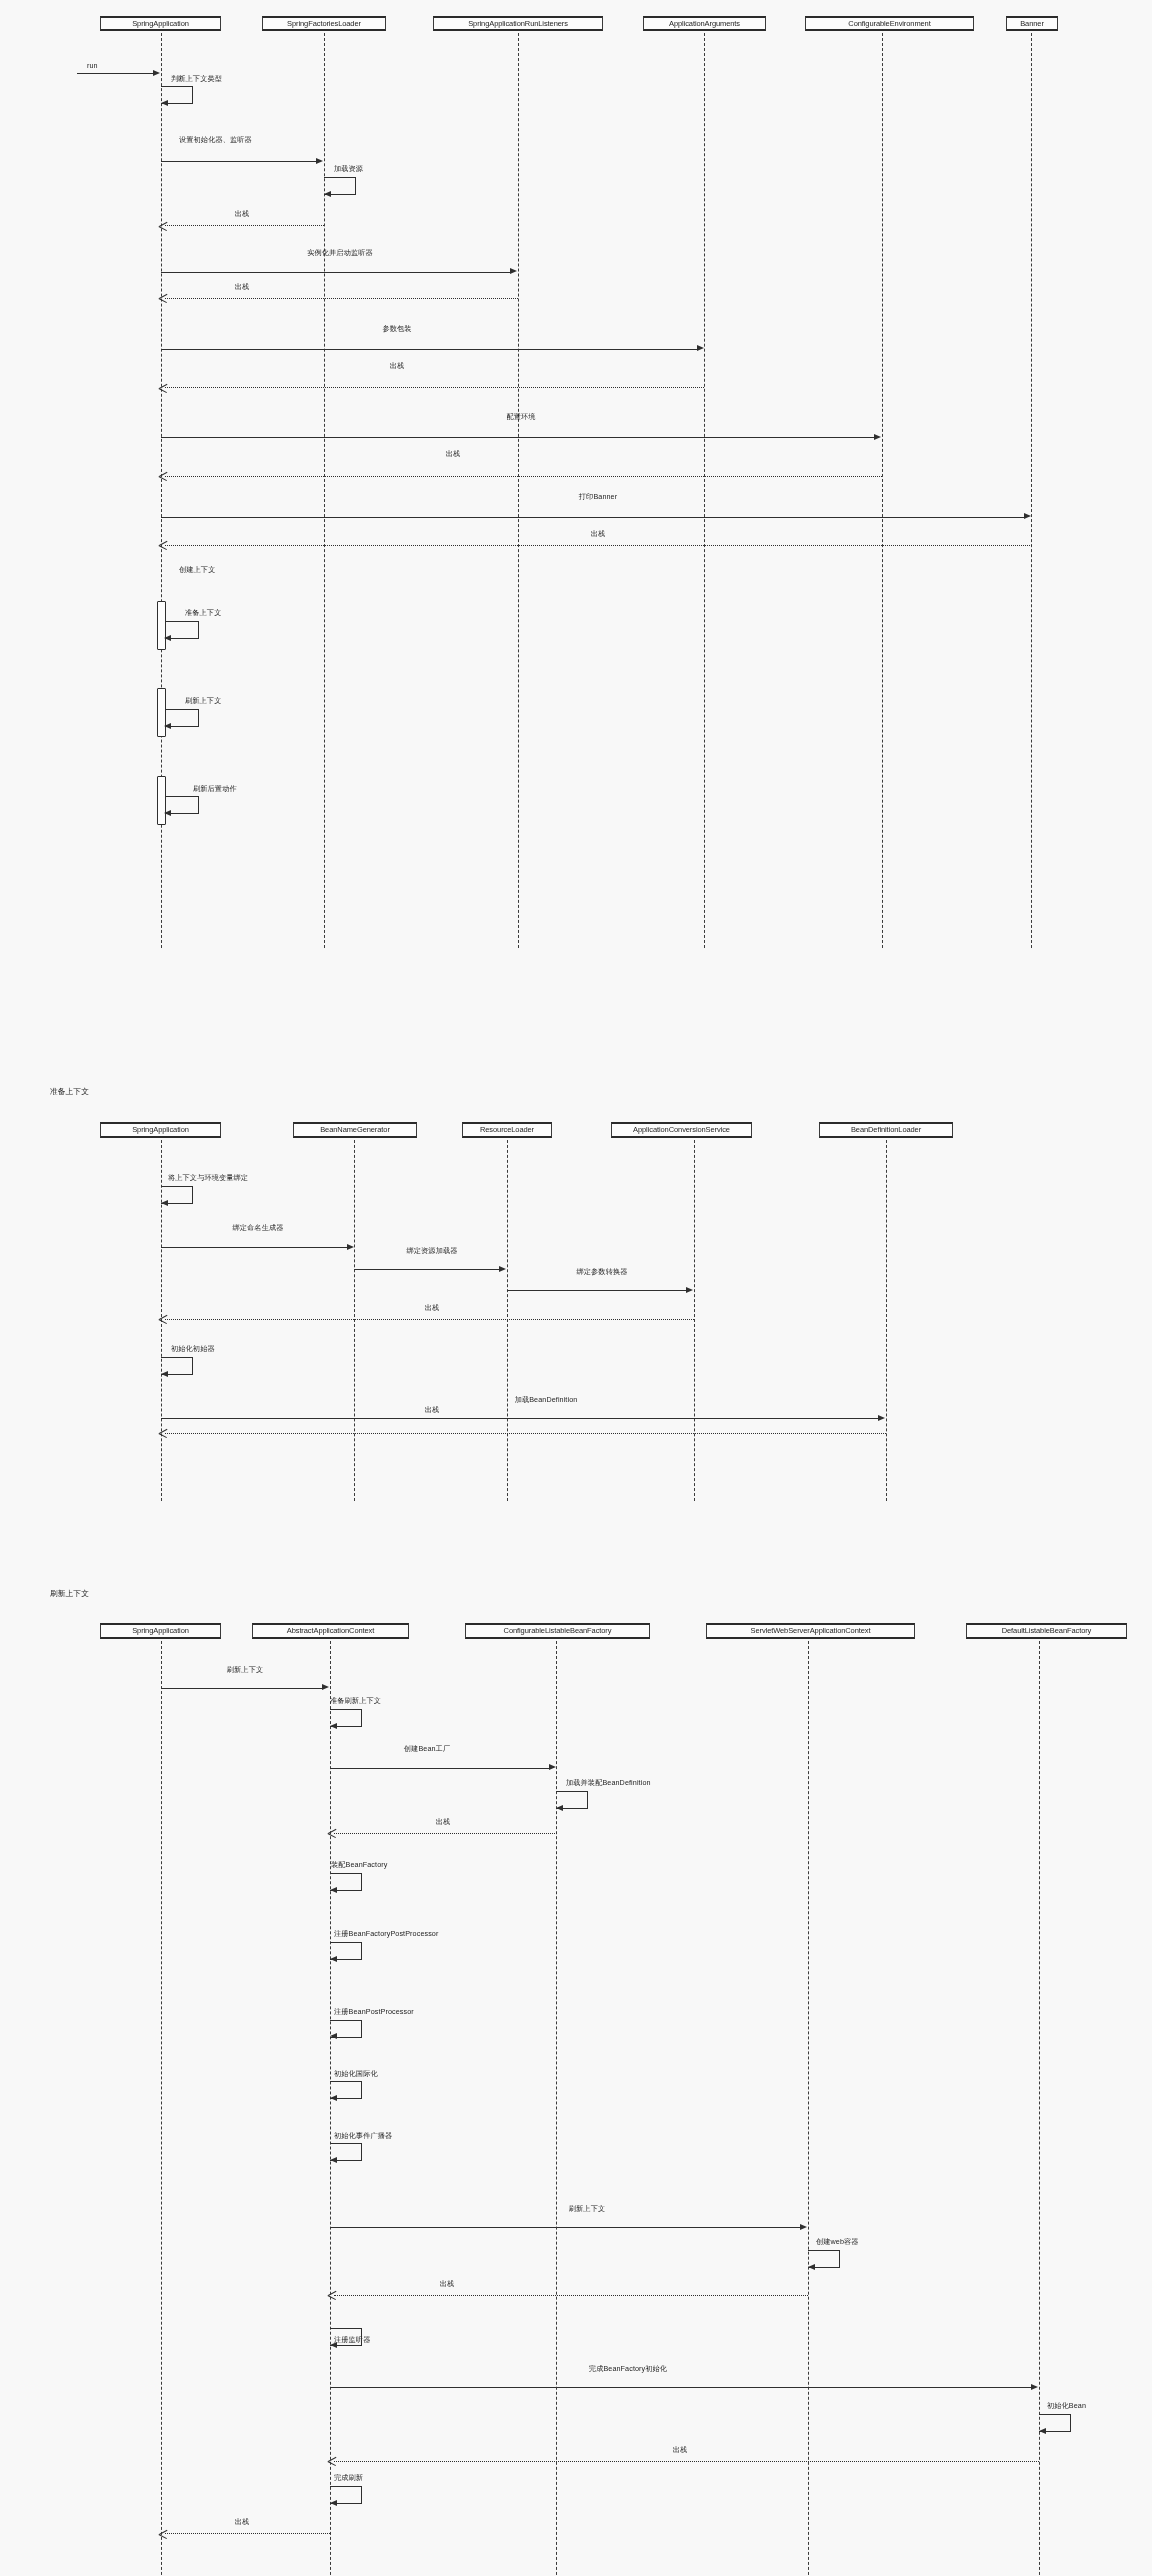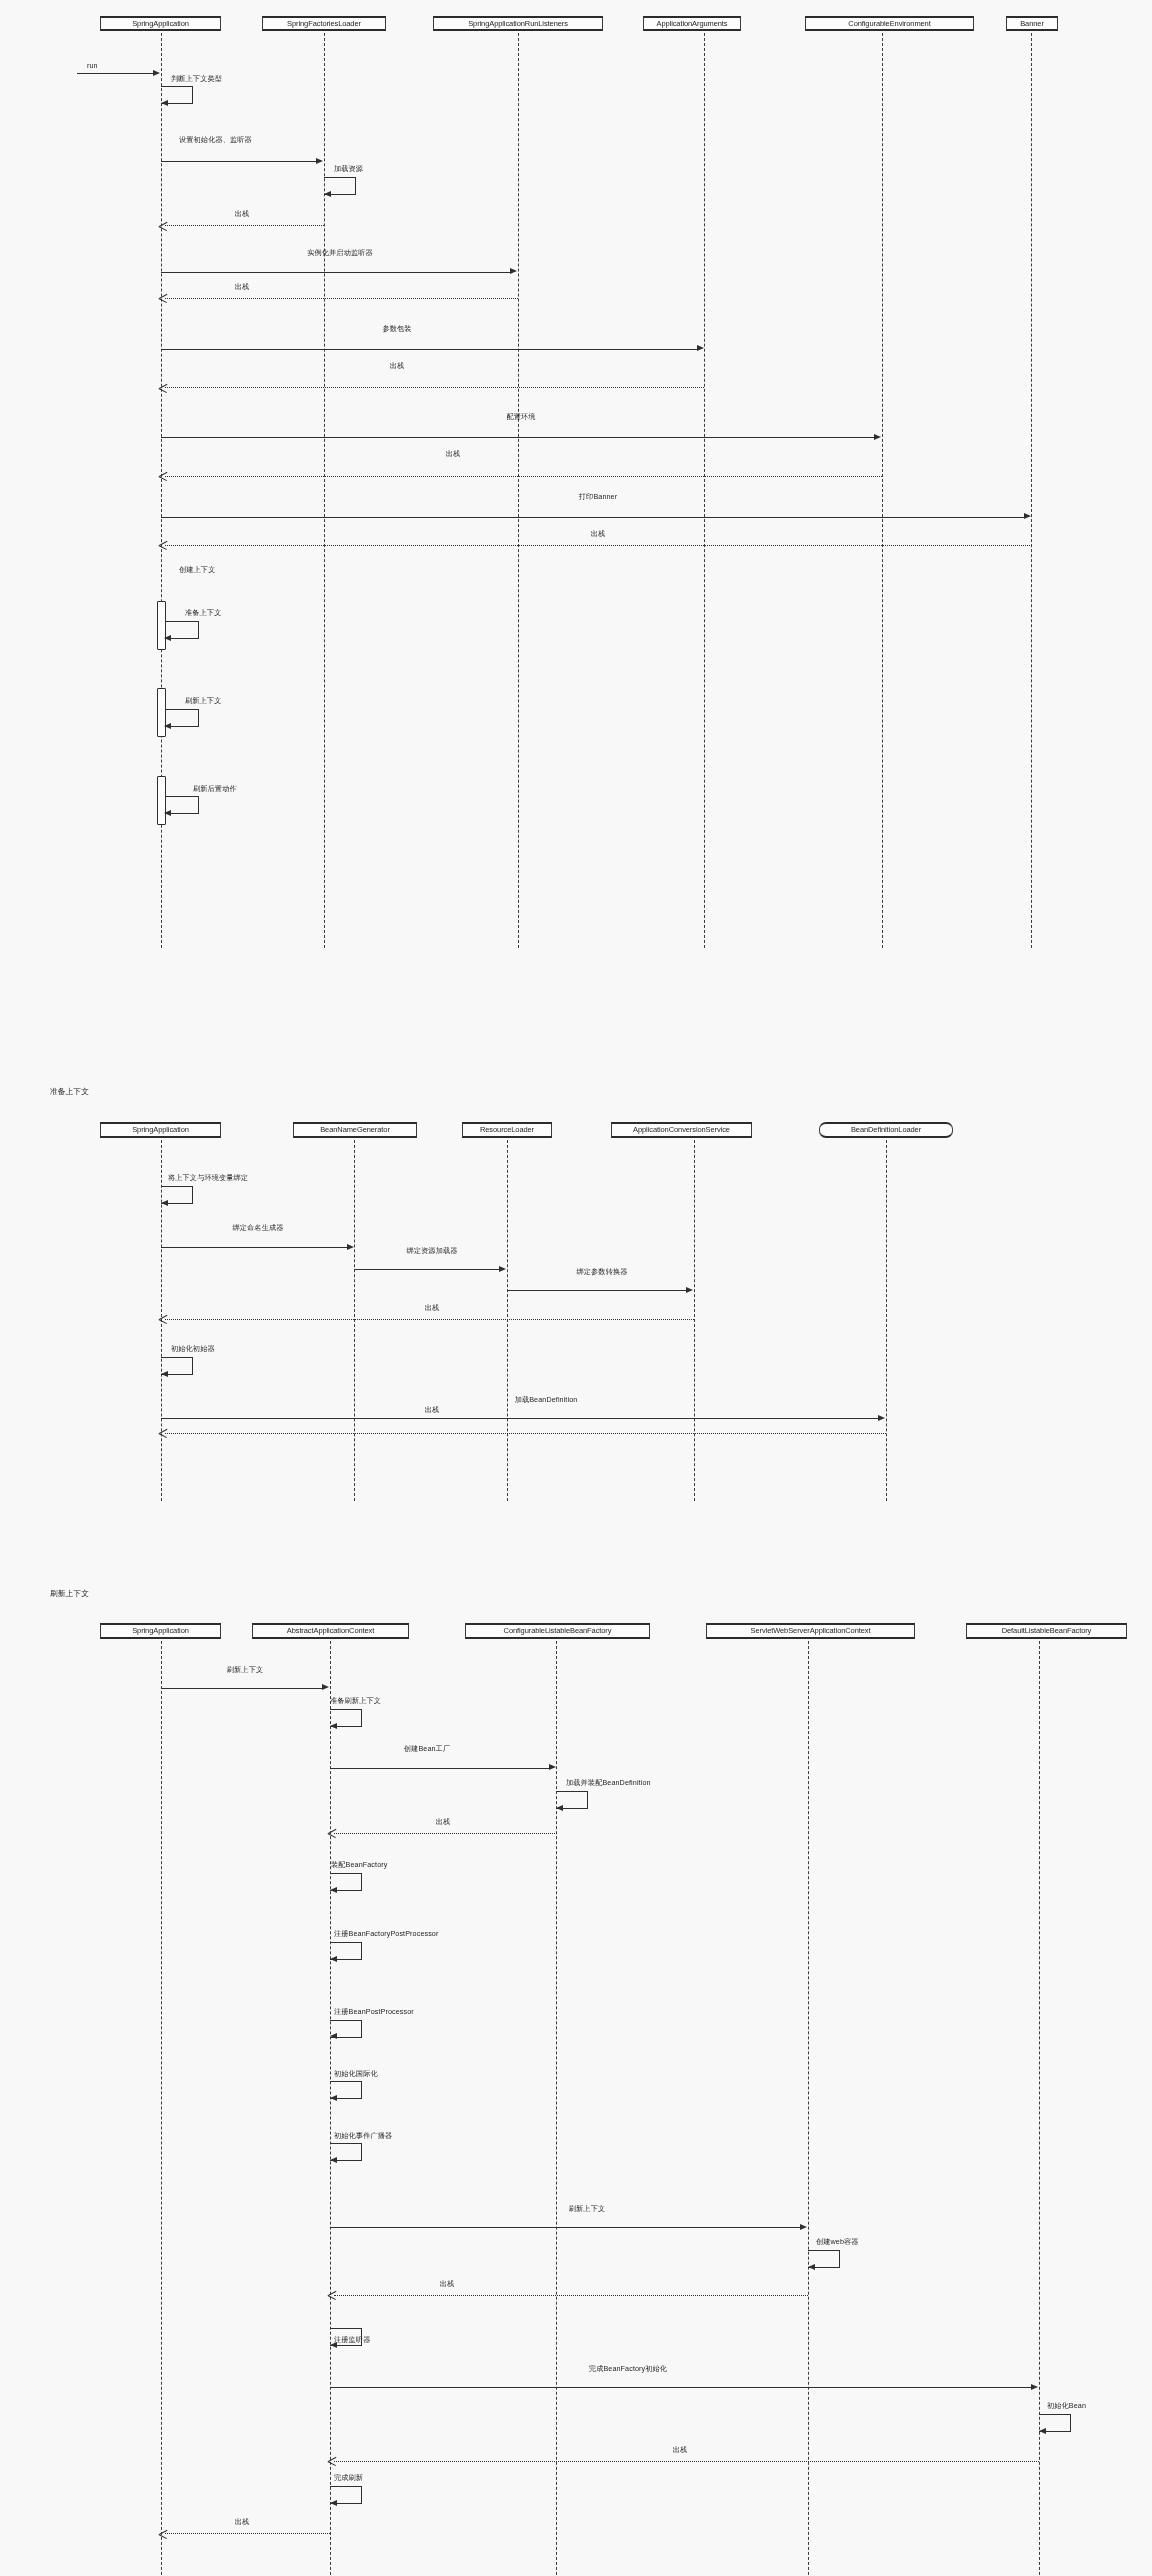--- a/index.html
+++ b/index.html
@@ -115,21 +115,21 @@
 </head>
 <body>
 
 <div id="root">
 
   <div class="section" style="top:0;height:979px;">
 
     <div class="pbox" style="left:100px;top:15.5px;width:121px;">SpringApplication</div>
     <div class="pbox" style="left:262px;top:15.5px;width:124px;">SpringFactoriesLoader</div>
     <div class="pbox" style="left:433px;top:15.5px;width:170px;">SpringApplicationRunListeners</div>
-    <div class="pbox" style="left:643px;top:15.5px;width:98px;">ApplicationArguments</div>
+    <div class="pbox" style="left:643px;top:15.5px;width:123px;">ApplicationArguments</div>
     <div class="pbox" style="left:805px;top:15.5px;width:169px;">ConfigurableEnvironment</div>
     <div class="pbox" style="left:1006px;top:15.5px;width:52px;">Banner</div>
 
     <div class="lifeline" style="left:161px;top:33px;height:915px;"></div>
     <div class="lifeline" style="left:324px;top:33px;height:915px;"></div>
     <div class="lifeline" style="left:518px;top:33px;height:915px;"></div>
     <div class="lifeline" style="left:704px;top:33px;height:915px;"></div>
     <div class="lifeline" style="left:882px;top:33px;height:915px;"></div>
     <div class="lifeline" style="left:1031px;top:33px;height:915px;"></div>
 
@@ -205,21 +205,21 @@
   </div>
 
   <div class="section" style="top:1072px;height:453px;">
 
     <div class="section-title" style="left:50px;top:15px;">准备上下文</div>
 
     <div class="pbox" style="left:100px;top:50px;width:121px;">SpringApplication</div>
     <div class="pbox" style="left:293px;top:50px;width:124px;">BeanNameGenerator</div>
     <div class="pbox" style="left:462px;top:50px;width:90px;">ResourceLoader</div>
     <div class="pbox" style="left:611px;top:50px;width:141px;">ApplicationConversionService</div>
-    <div class="pbox" style="left:819px;top:50px;width:134px;border-radius:7px;">BeanDefinitionLoader</div>
+    <div class="pbox" style="left:819px;top:50px;width:134px;">BeanDefinitionLoader</div>
 
     <div class="lifeline" style="left:161px;top:68px;height:361px;"></div>
     <div class="lifeline" style="left:354px;top:68px;height:361px;"></div>
     <div class="lifeline" style="left:507px;top:68px;height:361px;"></div>
     <div class="lifeline" style="left:694px;top:68px;height:361px;"></div>
     <div class="lifeline" style="left:886px;top:68px;height:361px;"></div>
 
     <div class="caption" style="left:168px;top:101px;">将上下文与环境变量绑定</div>
     <div class="selfcall" style="left:161px;top:114px;width:32px;"></div>
     <div class="ah-l" style="left:161px;top:128px;"></div>

